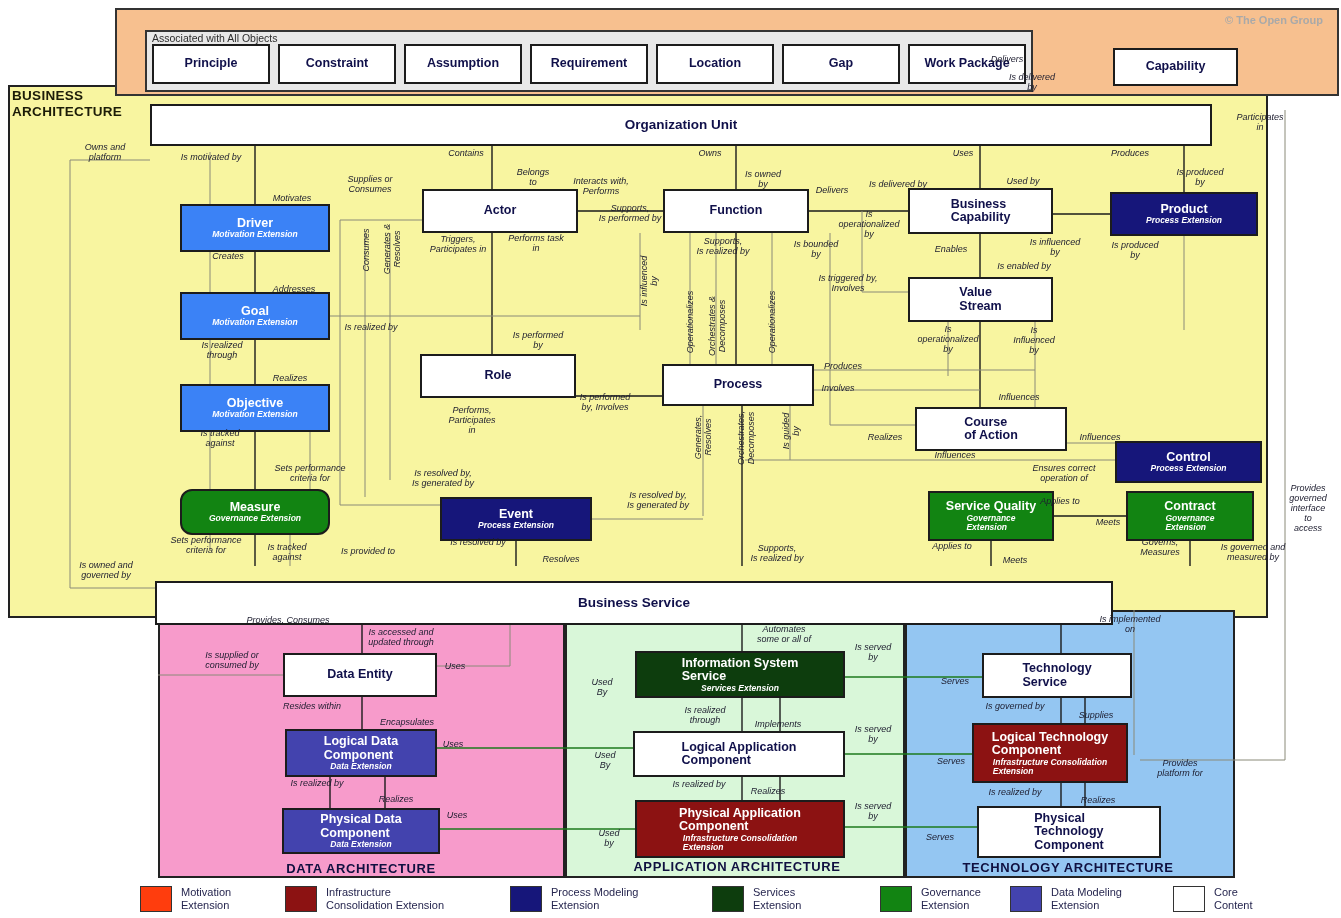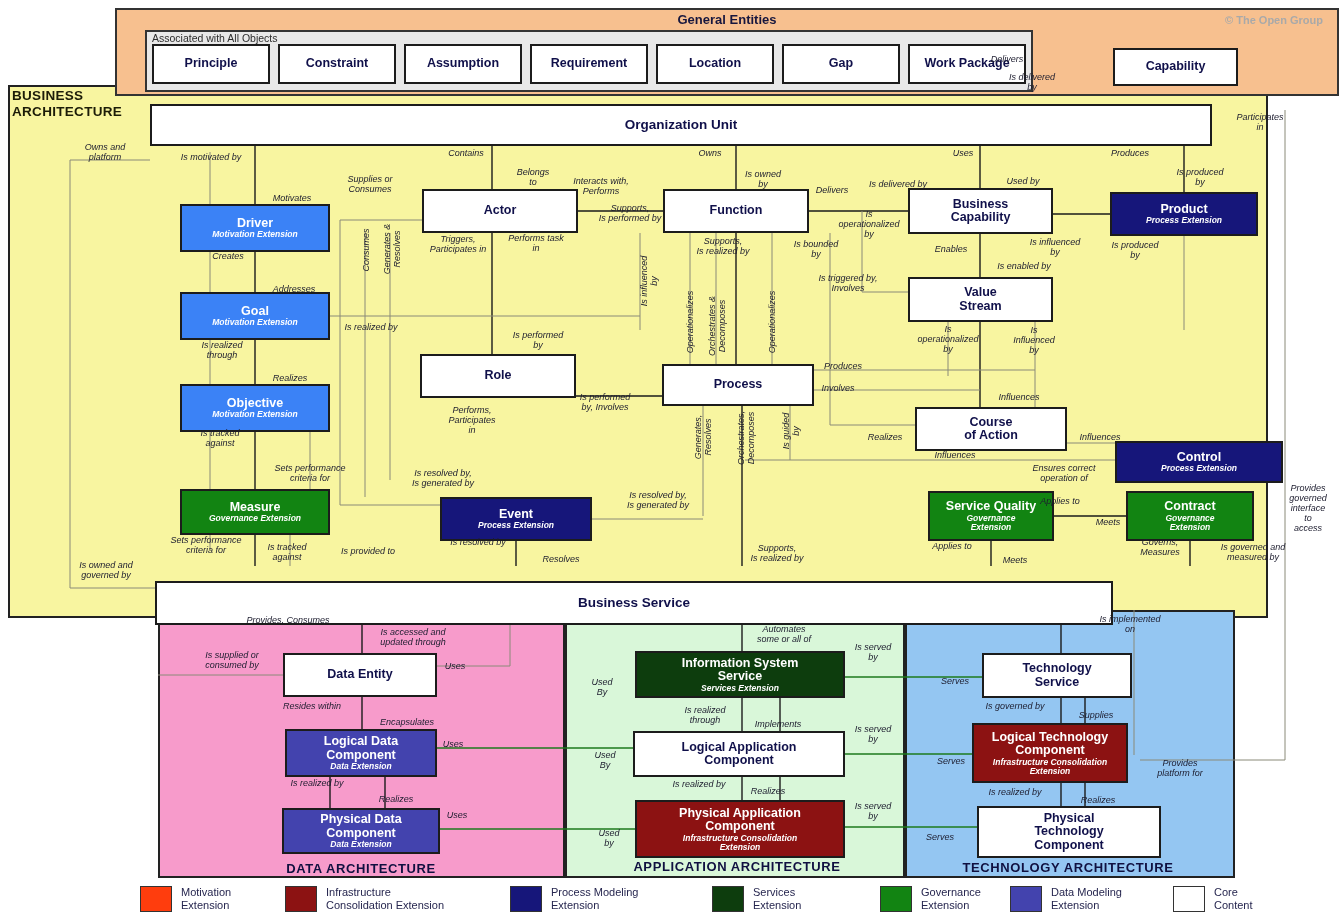--- a/index.html
+++ b/index.html
@@ -9,21 +9,21 @@
   #pink{left:158px;top:610px;width:407px;height:268px;background:#F79BCB;border:2px solid #222;}
   #lgreen{left:565px;top:610px;width:340px;height:268px;background:#D9F7D9;border:2px solid #222;}
   #lblue{left:905px;top:610px;width:330px;height:268px;background:#94C6F2;border:2px solid #222;}
   #orange{left:115px;top:8px;width:1224px;height:88px;background:#F7C08F;border:2px solid #333;z-index:2;}
   #assoc{left:145px;top:30px;width:888px;height:62px;background:#E8E8E8;border:2px solid #333;z-index:2;}
   .ge-title{position:absolute;left:0;right:0;top:2px;text-align:center;font-weight:bold;font-size:13px;color:#16163e;z-index:3;}
   .copyright{position:absolute;right:14px;top:4px;font-size:11px;color:#a9a9a9;font-weight:bold;z-index:3;}
   .assoc-label{position:absolute;left:152px;top:32px;font-size:10.5px;color:#2c2c2c;z-index:3;}
   .biz-title{position:absolute;left:12px;top:88px;font-weight:bold;font-size:13.5px;line-height:1.15;color:#1c1c08;white-space:pre-line;z-index:3;letter-spacing:.3px;}
   .arch-label{position:absolute;transform:translate(-50%,-50%);font-weight:bold;font-size:13px;color:#101040;z-index:4;letter-spacing:.6px;white-space:nowrap;}
-  .box{position:absolute;border:2px solid #1c1c1c;display:flex;flex-direction:column;align-items:center;justify-content:center;text-align:center;box-sizing:border-box;background:#fff;z-index:3;padding:1px;}
+  .box{position:absolute;border:2px solid #1c1c1c;display:flex;flex-direction:column;align-items:center;justify-content:center;box-sizing:border-box;background:#fff;z-index:3;padding:1px;}
   .box .bt{font-weight:bold;font-size:12.5px;line-height:1.08;white-space:pre-line;color:#10104a;}
   .box.big .bt{font-size:13.5px;}
   .box .bs{font-size:8.5px;font-style:italic;font-weight:bold;line-height:1.05;white-space:pre-line;color:#fff;}
   .box.mot{background:#3b82f6;} .box.gov{background:#128412;} .box.pm{background:#16167A;}
   .box.dm{background:#4343AE;} .box.svc{background:#0D3D0D;} .box.inf{background:#8C1212;}
   .box.mot .bt,.box.gov .bt,.box.pm .bt,.box.dm .bt,.box.svc .bt,.box.inf .bt{color:#fff;}
   .lbl{position:absolute;transform:translate(-50%,-50%);font-style:italic;font-size:9px;line-height:1.12;color:#1c1c2e;text-align:center;white-space:pre-line;z-index:4;}
   .lbl.rot{transform:translate(-50%,-50%) rotate(-90deg);}
   #lines{position:absolute;left:0;top:0;z-index:2;}
   #lines line.k{stroke:#1a1a1a;stroke-width:1.4;}
@@ -117,21 +117,20 @@
       <line x1="814" y1="390" x2="980" y2="390" class="y"></line>
       <line x1="1067" y1="443" x2="1115" y2="443" class="y"></line>
       <line x1="592" y1="519" x2="703" y2="519" class="y"></line>
       <line x1="158" y1="675" x2="283" y2="675" class="y"></line>
       <line x1="437" y1="666" x2="510" y2="666" class="y"></line>
       <line x1="510" y1="610" x2="510" y2="666" class="y"></line>
       <line x1="1134" y1="610" x2="1134" y2="755" class="y"></line>
     </svg>
 
   <div id="orange" class="region">
-    <div class="ge-title">General Entities</div>
     <div class="copyright">© The Open Group</div>
   </div>
   <div id="assoc" class="region" style="z-index:2;"></div>
   <div class="assoc-label" style="z-index:3;">Associated with All Objects</div>
 
   <div class="biz-title">BUSINESS
 ARCHITECTURE</div>
   <div class="arch-label" style="left:361px;top:868px;">DATA ARCHITECTURE</div>
   <div class="arch-label" style="left:737px;top:866px;">APPLICATION ARCHITECTURE</div>
   <div class="arch-label" style="left:1068px;top:867px;">TECHNOLOGY ARCHITECTURE</div>
@@ -148,21 +147,21 @@
         <div class="bs">Motivation Extension</div>
       </div>
       <div class="box mot" style="left: 180px; top: 292px; width: 150px; height: 48px;">
         <div class="bt">Goal</div>
         <div class="bs">Motivation Extension</div>
       </div>
       <div class="box mot" style="left: 180px; top: 384px; width: 150px; height: 48px;">
         <div class="bt">Objective</div>
         <div class="bs">Motivation Extension</div>
       </div>
-      <div class="box gov" style="left: 180px; top: 489px; width: 150px; height: 46px;">
+      <div class="box gov" style="left: 180px; top: 489px; width: 150px; height: 46px; border-radius: 12px;">
         <div class="bt">Measure</div>
         <div class="bs">Governance Extension</div>
       </div>
       <div class="box " style="left: 422px; top: 189px; width: 156px; height: 44px;">
         <div class="bt">Actor</div>
       </div>
       <div class="box " style="left: 663px; top: 189px; width: 146px; height: 44px;">
         <div class="bt">Function</div>
       </div>
       <div class="box " style="left: 908px; top: 188px; width: 145px; height: 46px;">
@@ -180,21 +179,21 @@
       <div class="box " style="left: 420px; top: 354px; width: 156px; height: 44px;">
         <div class="bt">Role</div>
       </div>
       <div class="box " style="left: 662px; top: 364px; width: 152px; height: 42px;">
         <div class="bt">Process</div>
       </div>
       <div class="box " style="left: 915px; top: 407px; width: 152px; height: 44px;">
         <div class="bt">Course
 of Action</div>
       </div>
-      <div class="box pm" style="left: 1115px; top: 441px; width: 168px; height: 42px;">
+      <div class="box pm" style="left: 1115px; top: 441px; width: 147px; height: 42px;">
         <div class="bt">Control</div>
         <div class="bs">Process Extension</div>
       </div>
       <div class="box pm" style="left: 440px; top: 497px; width: 152px; height: 44px;">
         <div class="bt">Event</div>
         <div class="bs">Process Extension</div>
       </div>
       <div class="box gov" style="left: 928px; top: 491px; width: 126px; height: 50px;">
         <div class="bt">Service Quality</div>
         <div class="bs">Governance
@@ -388,21 +387,21 @@
       <div class="lbl rot" style="left: 717px; top: 326px;">Orchestrates &amp;
 Decomposes</div>
       <div class="lbl rot" style="left: 772px; top: 322px;">Operationalizes</div>
       <div class="lbl rot" style="left: 703px; top: 437px;">Generates,
 Resolves</div>
       <div class="lbl rot" style="left: 746px; top: 438px;">Orchestrates,
 Decomposes</div>
       <div class="lbl rot" style="left: 791px; top: 431px;">Is guided
 by</div>
       <div class="lbl" style="left: 288px; top: 620px;">Provides, Consumes</div>
-      <div class="lbl" style="left: 413px; top: 637px;">Is accessed and
+      <div class="lbl" style="left: 401px; top: 637px;">Is accessed and
 updated through</div>
       <div class="lbl" style="left: 232px; top: 660px;">Is supplied or
 consumed by</div>
       <div class="lbl" style="left: 455px; top: 666px;">Uses</div>
       <div class="lbl" style="left: 312px; top: 706px;">Resides within</div>
       <div class="lbl" style="left: 407px; top: 722px;">Encapsulates</div>
       <div class="lbl" style="left: 453px; top: 744px;">Uses</div>
       <div class="lbl" style="left: 317px; top: 783px;">Is realized by</div>
       <div class="lbl" style="left: 396px; top: 799px;">Realizes</div>
       <div class="lbl" style="left: 457px; top: 815px;">Uses</div>

